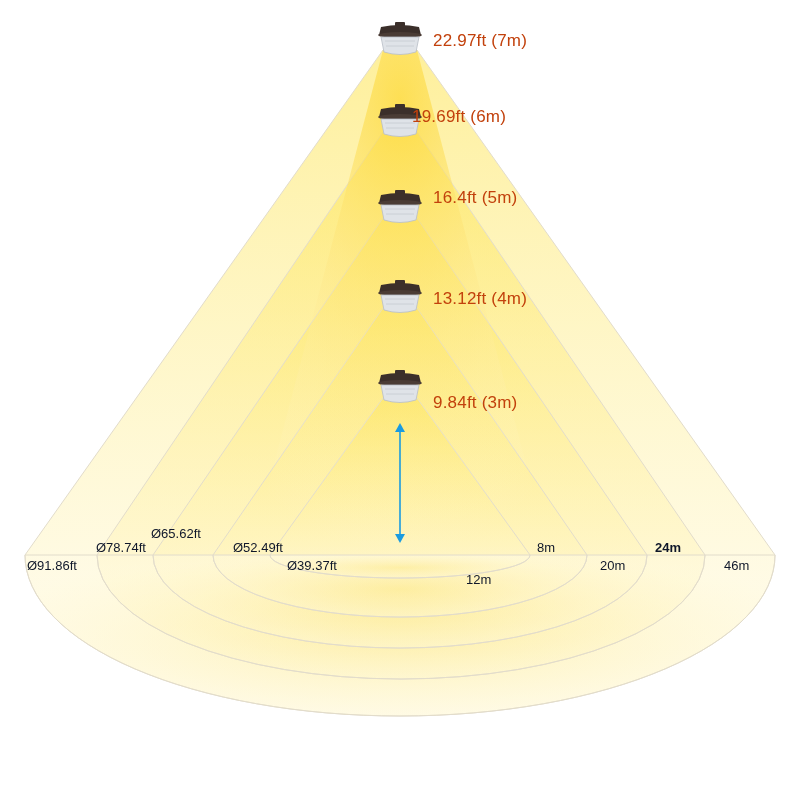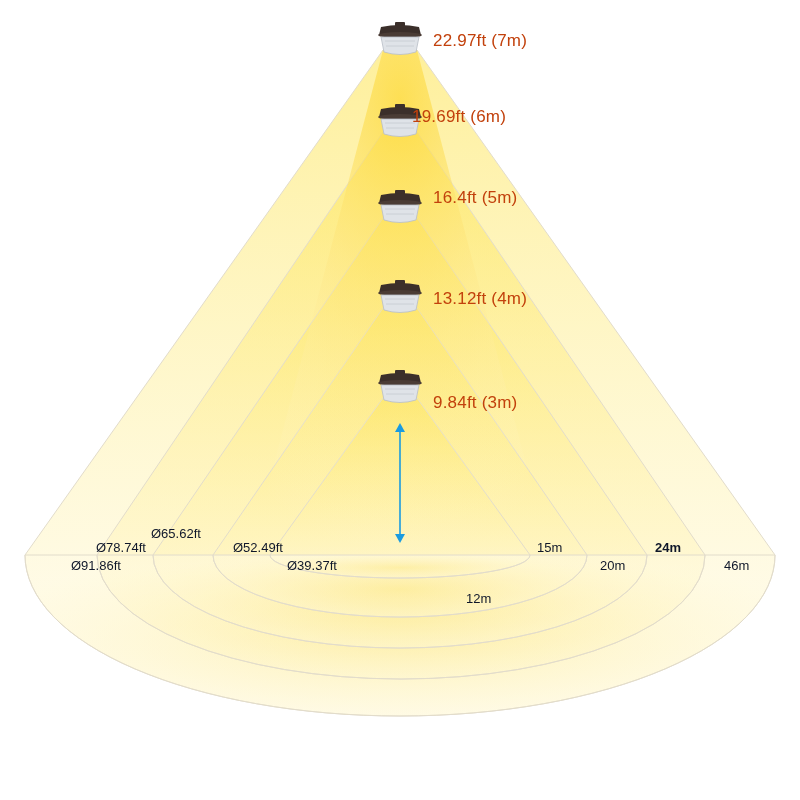--- a/index.html
+++ b/index.html
@@ -112,27 +112,27 @@
   </svg>
 
   
   <div class="lamp-label" style="left:433px; top:31px;">22.97ft (7m)</div>
   <div class="lamp-label" style="left:412px; top:107px;">19.69ft (6m)</div>
   <div class="lamp-label" style="left:433px; top:188px;">16.4ft (5m)</div>
   <div class="lamp-label" style="left:433px; top:289px;">13.12ft (4m)</div>
   <div class="lamp-label" style="left:433px; top:393px;">9.84ft (3m)</div>
 
   
-  <div class="dia-label" style="left:27px;  top:558px;padding-left:44px;">Ø91.86ft</div>
+  <div class="dia-label" style="left:27px;  top:558px;">Ø91.86ft</div>
   <div class="dia-label" style="left:96px;  top:540px;">Ø78.74ft</div>
   <div class="dia-label" style="left:151px; top:526px;">Ø65.62ft</div>
   <div class="dia-label" style="left:212px; top:540px;margin-left:21px;">Ø52.49ft</div>
   <div class="dia-label" style="left:287px; top:558px;">Ø39.37ft</div>
 
   
   <div class="dia-label" style="left:724px; top:558px;">46m</div>
   <div class="dia-label" style="left:655px; top:540px;font-weight:bold;">24m</div>
   <div class="dia-label" style="left:600px; top:558px;">20m</div>
-  <div class="dia-label" style="left:537px; top:540px;">15m</div>
-  <div class="dia-label" style="left:466px; top:591px;">12m</div>
+  <div class="dia-label" style="left:537px; top:540px;">8m</div>
+  <div class="dia-label" style="left:466px; top:572px;">12m</div>
 
   
 </div>
 
 </body></html>

